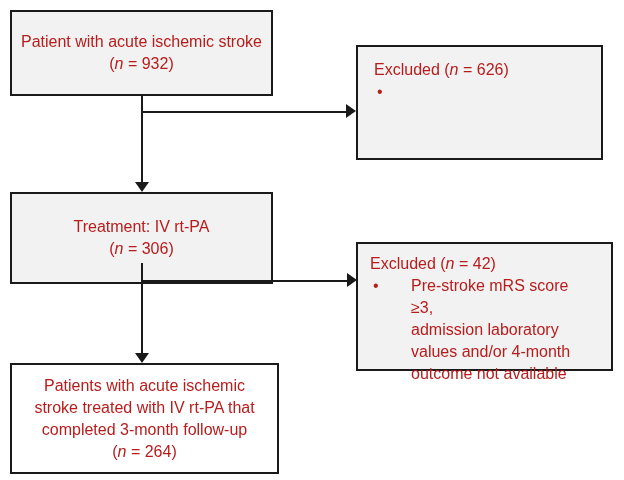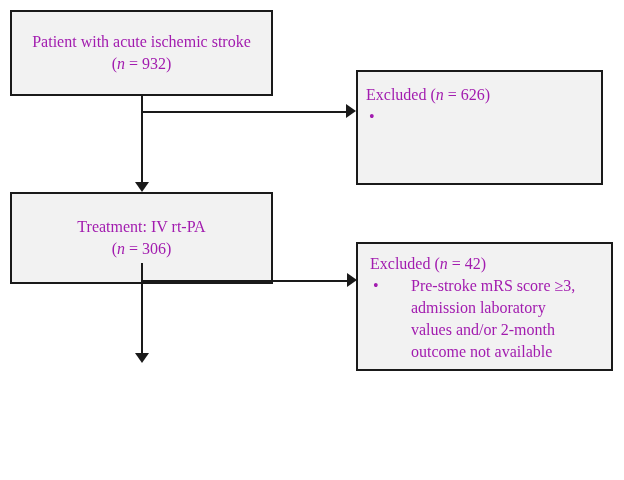--- a/index.html
+++ b/index.html
@@ -1,41 +1,41 @@
 <!DOCTYPE html>
 <html><head>
 <meta charset="utf-8">
 <style>
   html, body { margin:0; padding:0; background:#ffffff; }
   .canvas {
     position:relative;
     width:624px;
     height:480px;
     background:#ffffff;
-    font-family:Liberation Serif, serif;
-    color:#a21caf;
+    font-family:Liberation Sans, sans-serif;
+    color:#b91c1c;
     overflow:hidden;
   }
   .box {
     position:absolute;
     box-sizing:border-box;
     border:2px solid #1a1a1a;
     background:#f2f2f2;
     font-size:16px;
     line-height:22px;
   }
   .center-box {
     display:flex;
     align-items:center;
     justify-content:center;
     text-align:center;
   }
   .pre-lines { white-space:pre-line; }
   #box-patients { left:10px; top:10px;  width:263px; height:86px; }
-  #box-excluded1 { left:356px; top:70px;  width:247px; height:115px; padding:12px 6px 0 8px; }
+  #box-excluded1 { left:356px; top:45px;  width:247px; height:115px; padding:12px 6px 0 16px; }
   #box-treatment { left:10px; top:192px; width:263px; height:92px; }
   #box-excluded2 { left:356px; top:242px; width:257px; height:129px; padding:9px 22px 0 12px; }
   #box-final { left:10px; top:363px; width:269px; height:111px; background:#ffffff; }
   .bullet-row { display:flex; }
   .bullet-glyph { flex:0 0 38px; width:38px; padding-left:3px; }
   .bullet-text { flex:1; }
   .vline { position:absolute; width:2px; background:#1a1a1a; }
   .hline { position:absolute; height:2px; background:#1a1a1a; }
   #vline-1 { left:141px; top:96px;  height:86px; }
   #vline-2 { left:141px; top:263px; height:90px; }
@@ -89,19 +89,25 @@
   <div class="arrow-down" id="arrow-down-2"></div>
   <div class="hline" id="hline-2"></div>
   <div class="arrow-right" id="arrow-right-2"></div>
 
   <div class="box" id="box-excluded2">
     <div>Excluded (<i>n</i> = 42)</div>
     <div class="bullet-row">
       <span class="bullet-glyph">•</span>
       <span class="bullet-text pre-lines">Pre-stroke mRS score ≥3,
 admission laboratory
-values and/or 2-month
+values and/or 4-month
 outcome not available</span>
     </div>
   </div>
 
+  <div class="box center-box" id="box-final">
+    <div class="pre-lines">Patients with acute ischemic
+stroke treated with IV rt-PA that
+completed 3-month follow-up
+(<i>n</i> = 264)</div>
+  </div>
 
 </div>
 
 </body></html>

